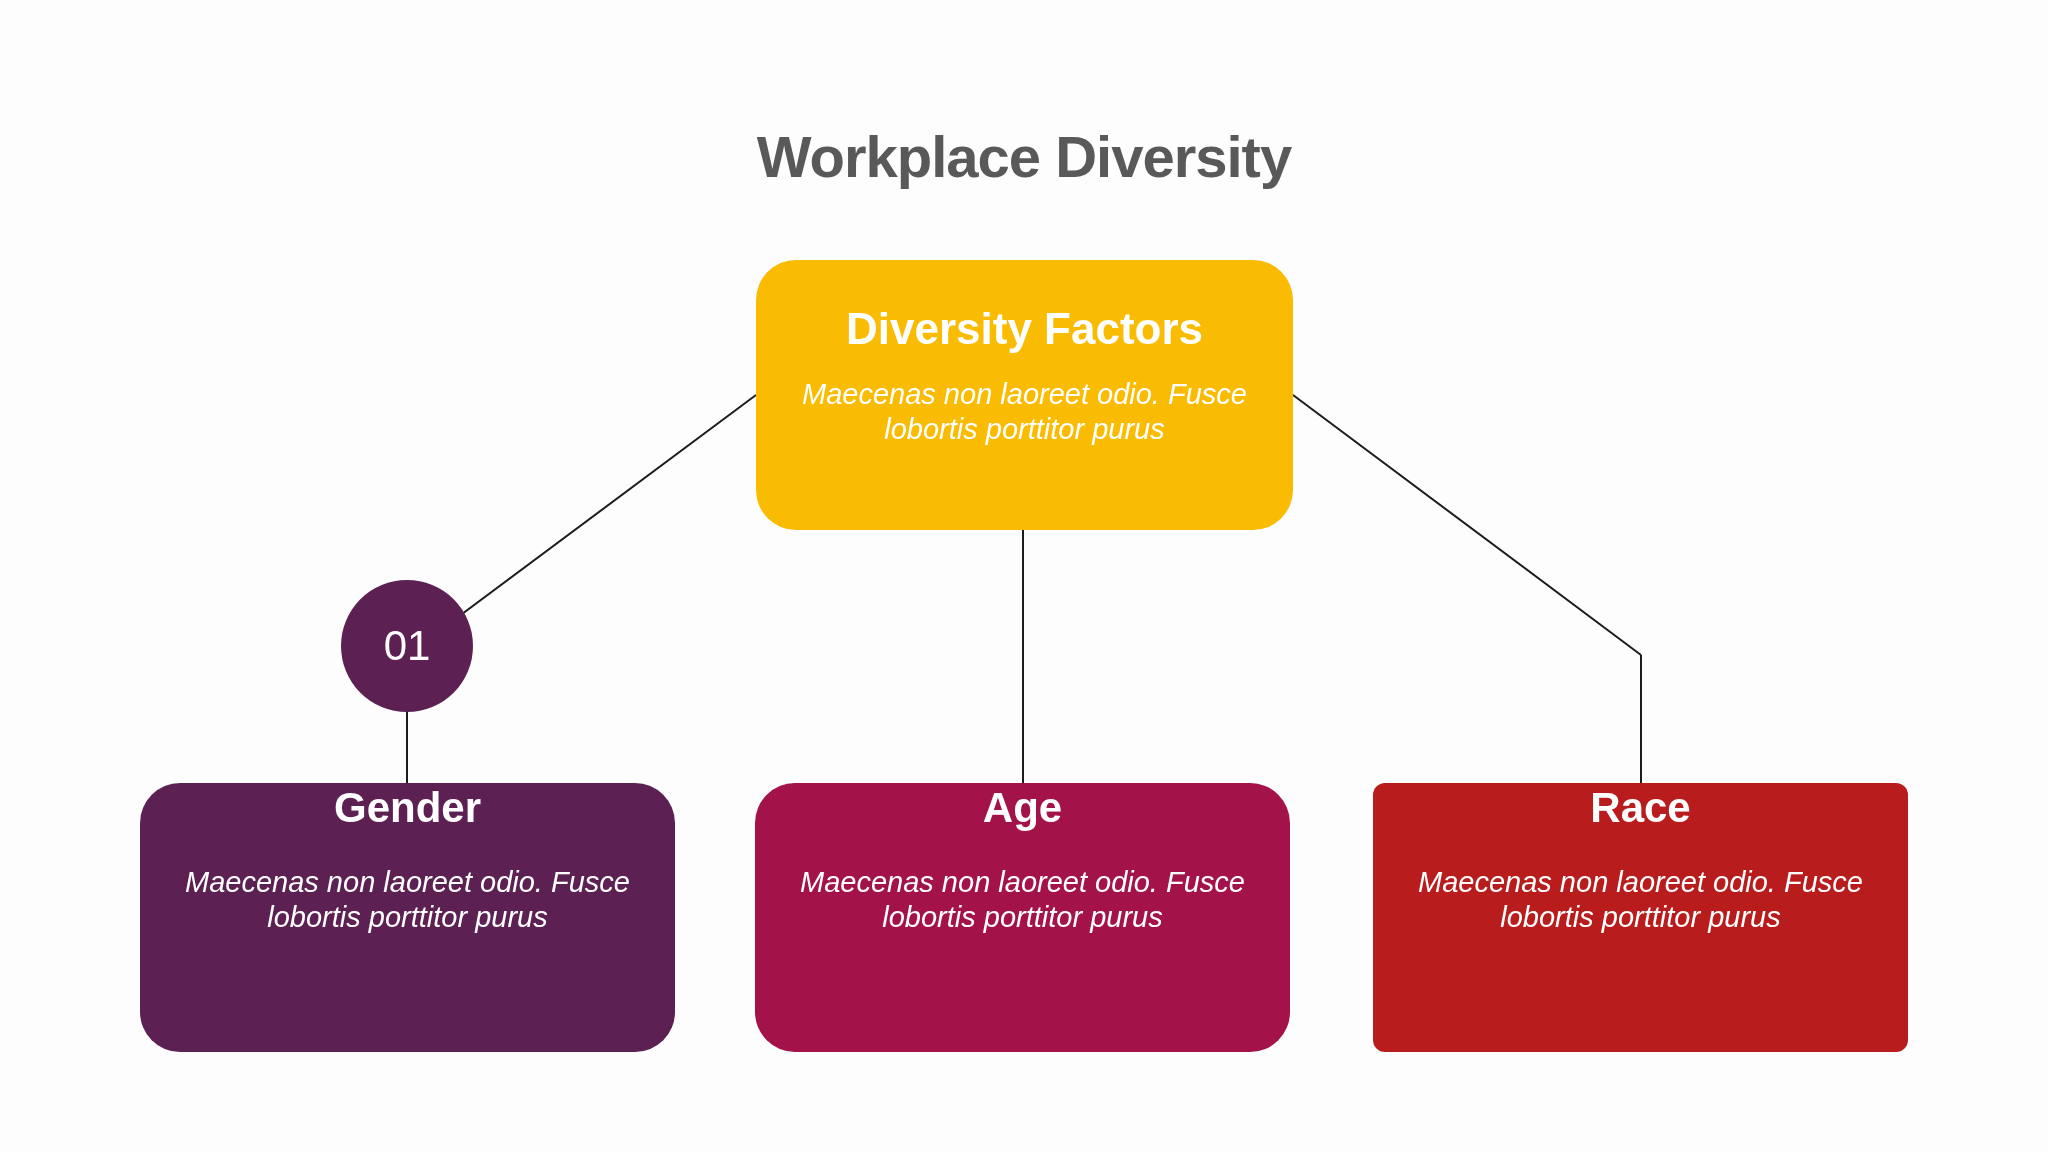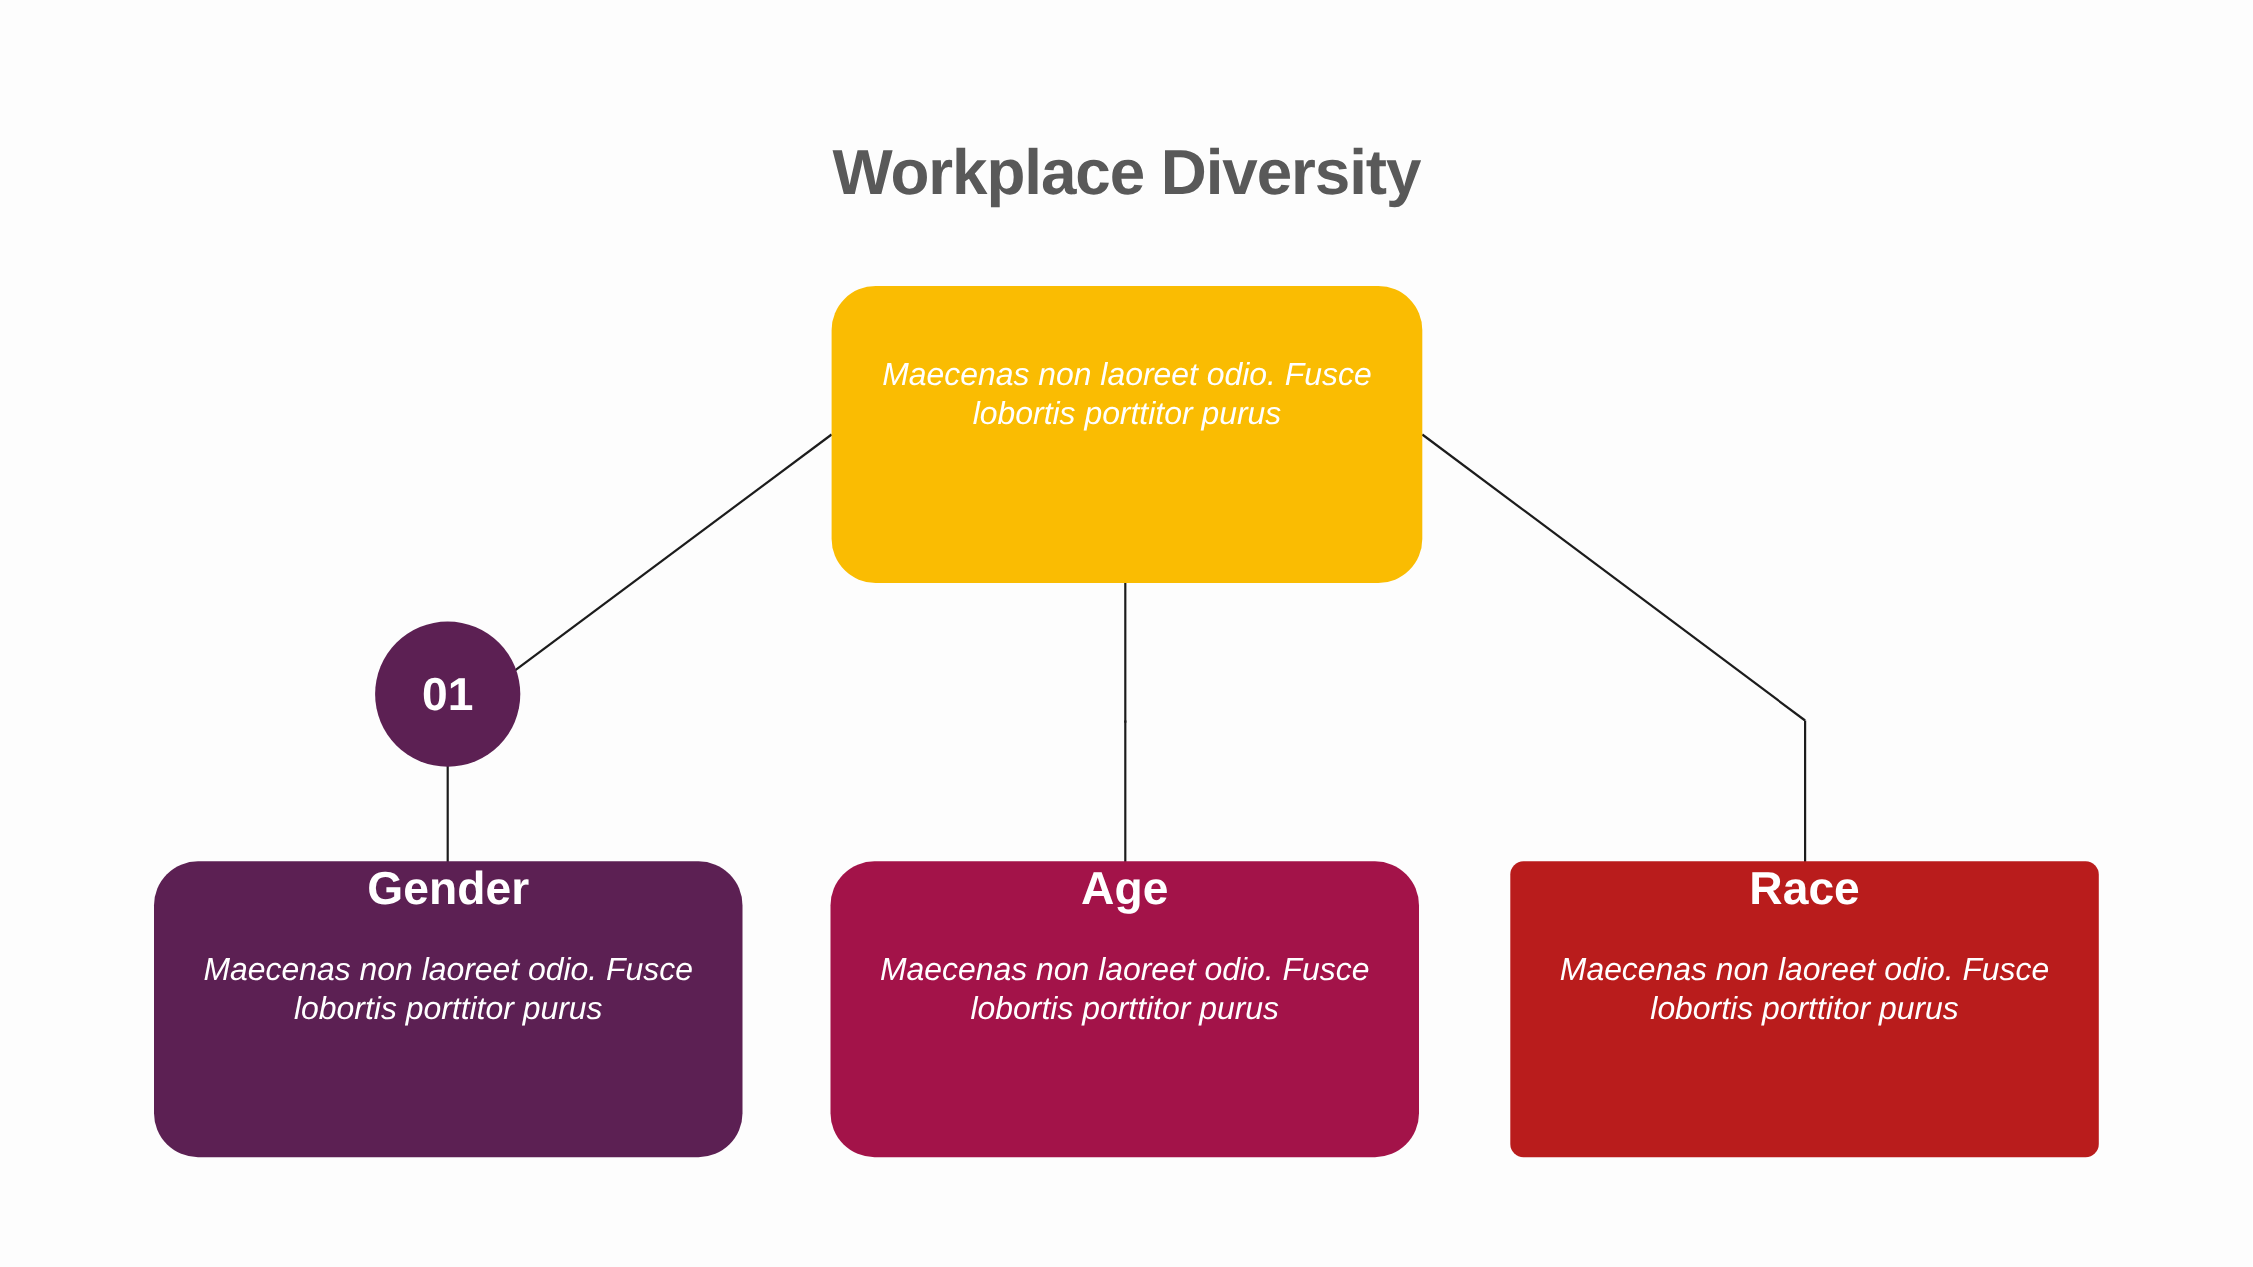--- a/index.html
+++ b/index.html
@@ -83,30 +83,30 @@
   }
   .branch-box .node-body {
     margin-top: 32px;
   }
   .branch-box-0 { left: 140px; }
   .branch-box-1 { left: 755px; }
   .branch-box-2 { left: 1373px; }
   .number-badge {
     position: absolute;
     z-index: 2;
-    top: 565px;
+    top: 580px;
     width: 132px;
     height: 132px;
     border-radius: 50%;
     display: flex;
     align-items: center;
     justify-content: center;
     color: #ffffff;
     font-size: 42px;
-    font-weight: 700;
+    font-weight: 400;
   }
   .badge-0 { left: 341px; }
   .badge-1 { left: 957px; }
   .badge-2 { left: 1575px; }
 </style>
 </head>
 <body>
 
 <div class="slide" style="background-color: rgb(253, 253, 253);">
 
@@ -115,20 +115,21 @@
   <svg class="connector-svg" viewBox="0 0 2048 1152" xmlns="http://www.w3.org/2000/svg">
     <line x1="756" y1="395" x2="407" y2="655" style="stroke: rgb(28, 28, 28);"></line>
     <line x1="1023" y1="528" x2="1023" y2="657" style="stroke: rgb(28, 28, 28);"></line>
     <line x1="1293" y1="395" x2="1641" y2="655" style="stroke: rgb(28, 28, 28);"></line>
     <line x1="407" y1="655" x2="407" y2="784" style="stroke: rgb(28, 28, 28);"></line>
     <line x1="1023" y1="655" x2="1023" y2="784" style="stroke: rgb(28, 28, 28);"></line>
     <line x1="1641" y1="655" x2="1641" y2="784" style="stroke: rgb(28, 28, 28);"></line>
   </svg>
 
   <div class="node-box root-box" style="background-color: rgb(250, 188, 2);">
+    <div class="node-title" style="color: rgb(255, 255, 255);">Diversity Factors</div>
     <div class="node-body" style="color: rgb(255, 255, 255);">Maecenas non laoreet odio. Fusce lobortis porttitor purus</div>
   </div>
 
   <div class="number-badge badge-0" style="background-color: rgb(92, 32, 83);">
     <span>01</span>
   </div>
 
   <div class="node-box branch-box branch-box-0" style="background-color: rgb(92, 32, 83);">
     <div class="node-title">Gender</div>
     <div class="node-body">Maecenas non laoreet odio. Fusce lobortis porttitor purus</div>

